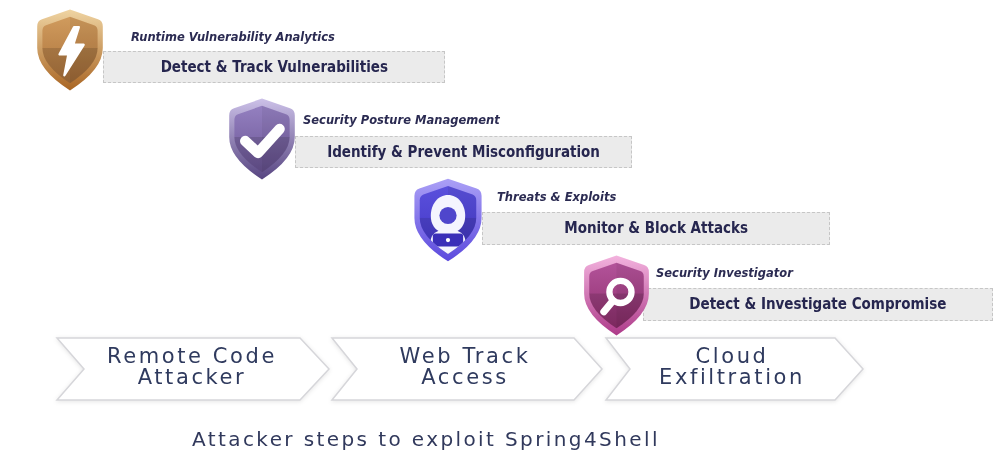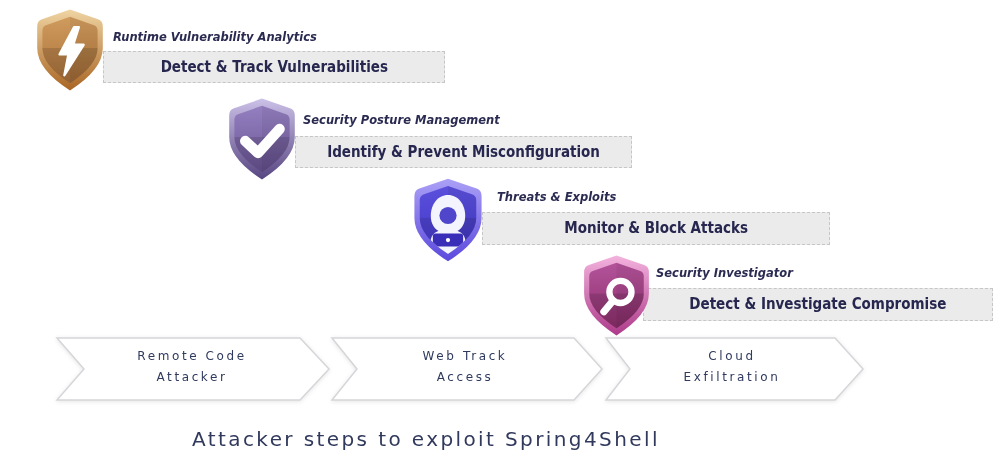--- a/index.html
+++ b/index.html
@@ -13,34 +13,34 @@
   .cap-title>span{display:inline-block;transform:scaleX(.92);transform-origin:left center;}
   .cap-box{position:absolute;background:#ebebeb;border:1px dashed #c6c6c6;
            text-align:center;white-space:nowrap;z-index:1;}
   .cap-box>span{display:inline-block;transform:scaleX(.9);transform-origin:center;
                 font-size:15px;font-weight:bold;color:#26264f;}
   .shield{position:absolute;z-index:2;}
 
   
   .chevron-band{position:absolute;left:0;top:337px;width:1000px;height:66px;}
   .chevron-band svg{filter:drop-shadow(0 1px 2px rgba(0,0,0,0.10));}
-  .step-label{position:absolute;text-align:center;font-size:12px;letter-spacing:2.6px;
+  .step-label{position:absolute;text-align:center;font-size:21px;letter-spacing:2.6px;
               color:#2f3a5e;line-height:21px;z-index:3;}
   .caption{position:absolute;left:96px;top:427px;width:660px;text-align:center;
            font-size:20px;letter-spacing:2.4px;color:#31395c;}
 </style>
 </head>
 <body>
 
 <div class="stage">
 
   <div class="cap-box" style="left:103px;top:51px;width:340px;height:30px;line-height:29px;">
     <span>Detect &amp; Track Vulnerabilities</span>
   </div>
-  <div class="cap-title" style="left:113px;top:29px;">
+  <div class="cap-title" style="left:131px;top:29px;">
     <span>Runtime Vulnerability Analytics</span>
   </div>
   <svg class="shield" style="left:29px;top:8px;" width="82" height="84" viewBox="0 0 100 105">
     <defs>
       <linearGradient id="rim0" x1="0" y1="0" x2="0" y2="1">
         <stop offset="0" stop-color="#efd4a2"></stop>
         <stop offset="1" stop-color="#a96523"></stop>
       </linearGradient>
       <linearGradient id="in0" x1="0" y1="0" x2="0" y2="1">
         <stop offset="0" stop-color="#d09b5d"></stop>

